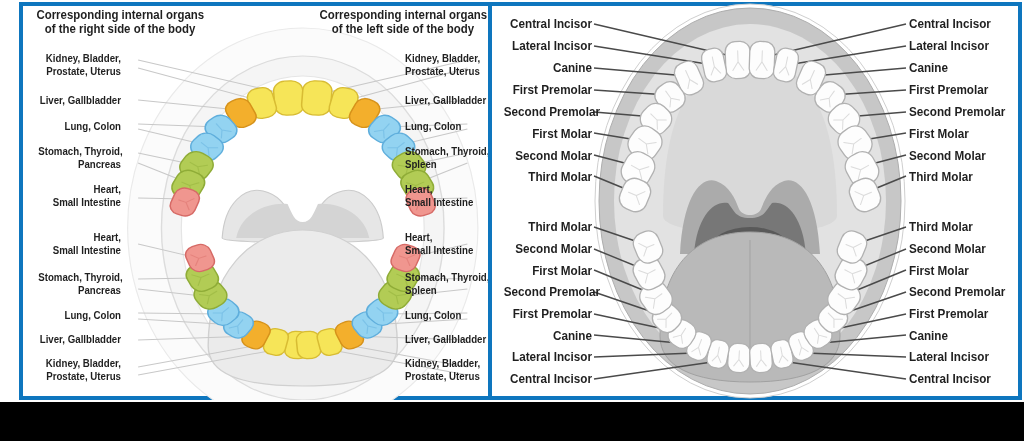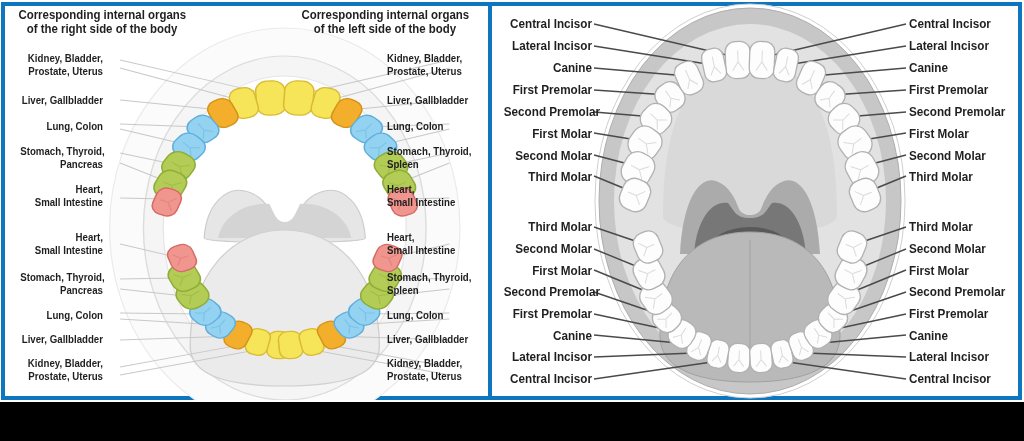--- a/index.html
+++ b/index.html
@@ -5,21 +5,21 @@
   html,body{margin:0;padding:0;}
   body{
     width:1024px;height:441px;position:relative;background:#000;
     font-family:"Liberation Sans", sans-serif;overflow:hidden;
   }
   .row{position:absolute;left:0;top:0;width:1024px;height:402px;background:#ffffff;}
   .panel{
     position:absolute;top:2px;height:398px;background:#fff;
     box-shadow:inset 0 0 0 4px #0E76BE;
   }
-  .panel-left{left:1px;width:564px;}
+  .panel-left{left:19px;width:564px;}
   .panel-right{left:488px;width:534px;}
   svg.art{position:absolute;left:0;top:0;width:100%;height:100%;}
 
   .lbl{
     position:absolute;font-weight:700;color:#1f1f1f;white-space:pre;
   }
   
   .title{
     font-size:13px;line-height:13.5px;text-align:center;
     transform:scaleX(.88);transform-origin:50% 50%;

